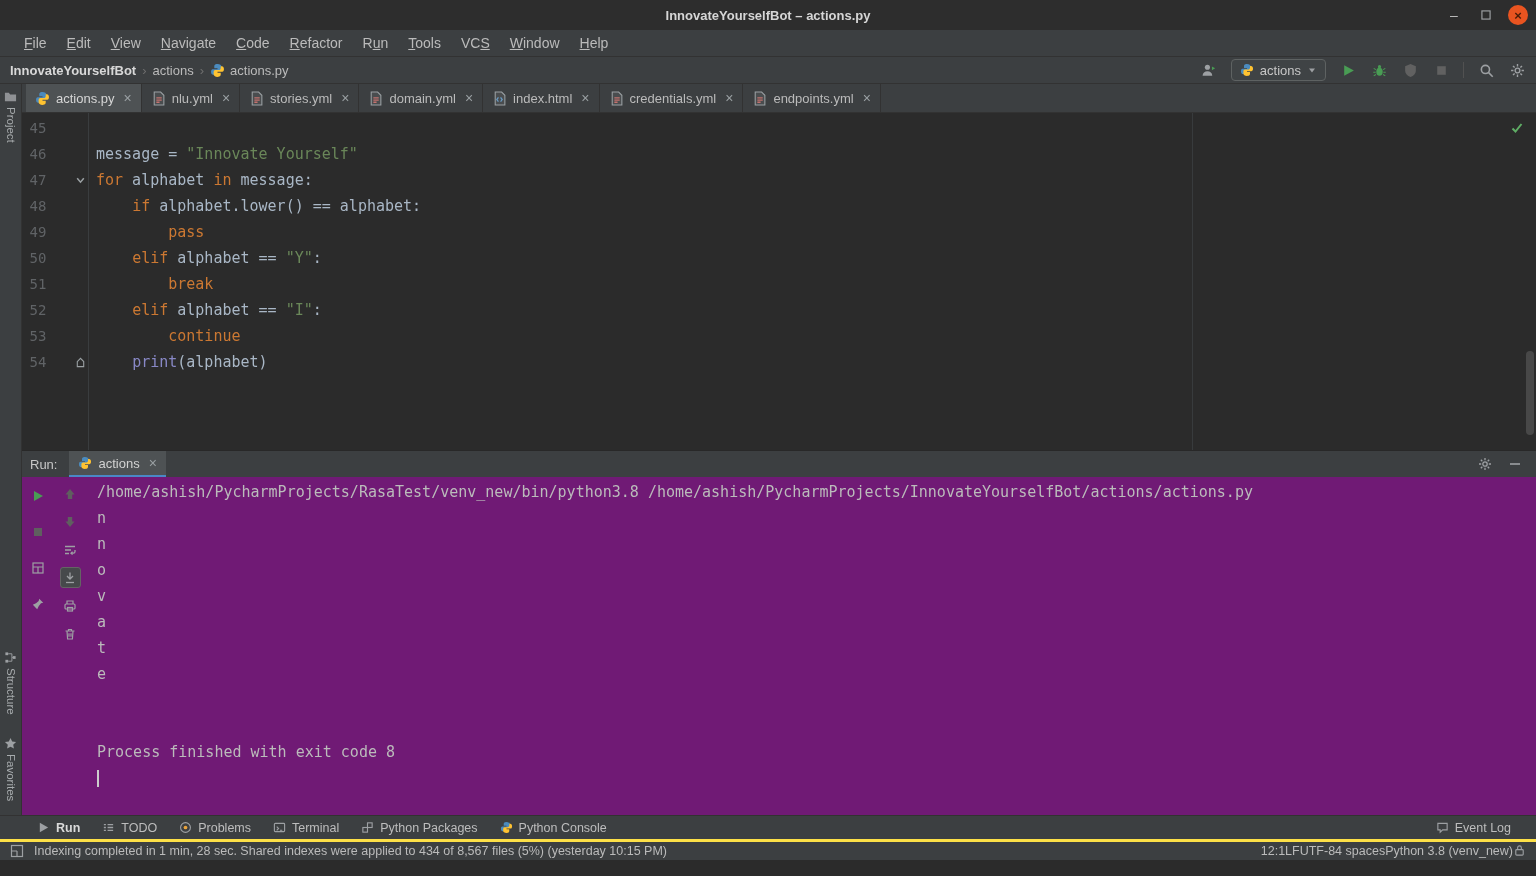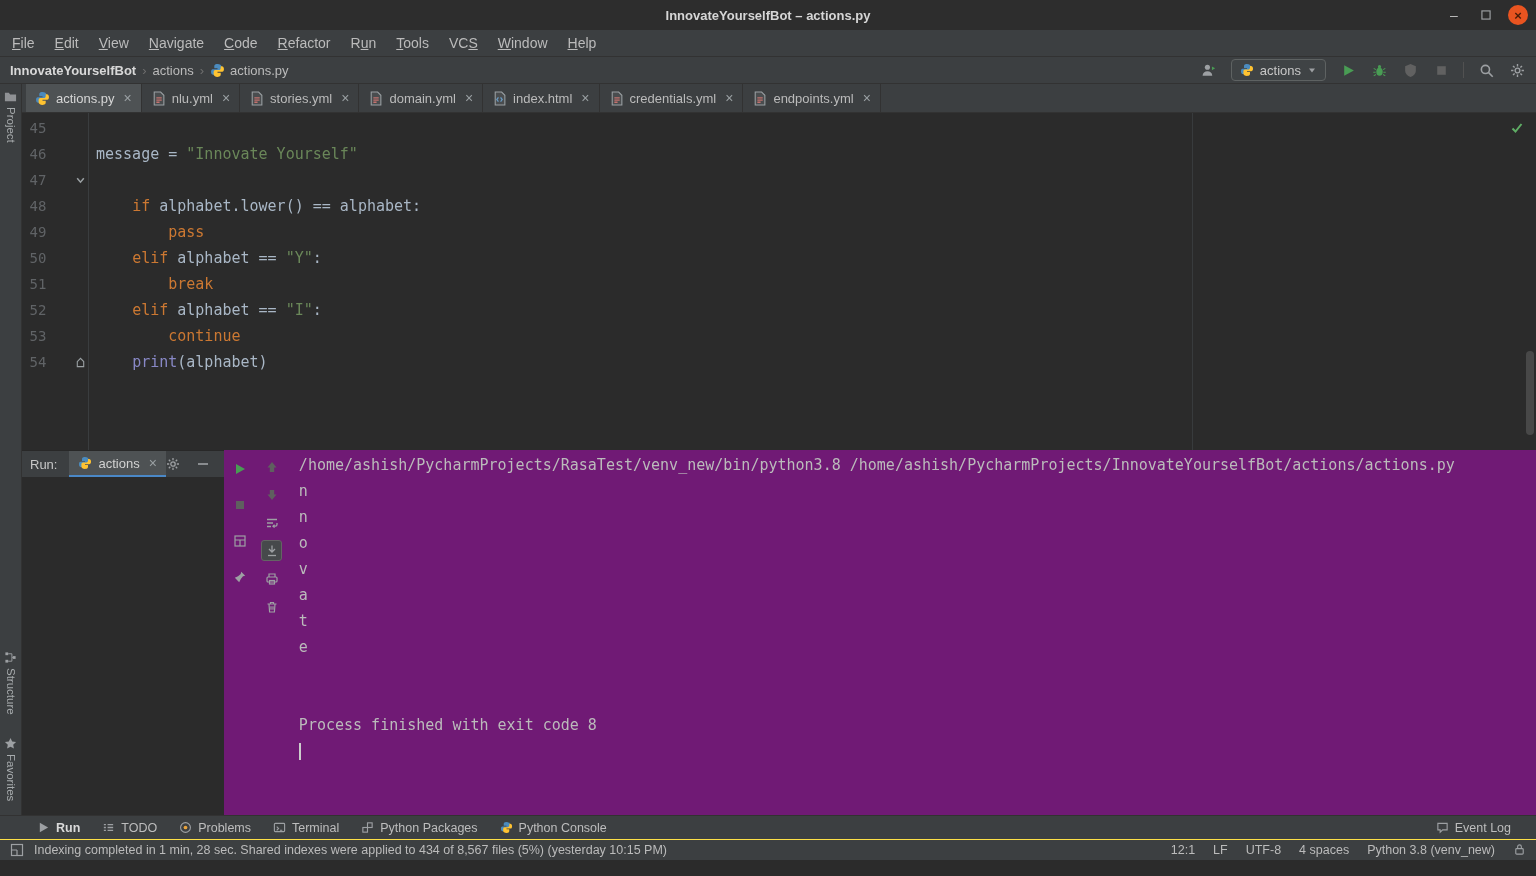--- a/index.html
+++ b/index.html
@@ -10,21 +10,21 @@
   .icon svg{width:100%;height:100%;display:block}
 
   
   .titlebar{height:30px;background:#2d2d2d;position:relative;flex:none;display:flex;align-items:center;justify-content:center}
   .titlebar .title{font-weight:bold;color:#d6d6d6;font-size:13px}
   .winbtns{position:absolute;right:8px;top:0;height:30px;display:flex;align-items:center;gap:12px}
   .wbtn{width:20px;height:20px;display:flex;align-items:center;justify-content:center;color:#b8b8b8;font-size:14px;cursor:default}
   .wbtn.close{background:#E95420;border-radius:50%;color:#4a1c07;font-weight:bold;font-size:13px}
 
   
-  .menubar{height:26px;background:#3c3f41;display:flex;align-items:flex-start;padding-left:2px;flex:none}
+  .menubar{height:26px;background:#3c3f41;display:flex;align-items:flex-start;padding-left:14px;flex:none}
   .menu-item{padding:0 10px;line-height:26px;font-size:14px;color:#bbbbbb}
 
   
   .navbar{height:28px;background:#3c3f41;border-top:1px solid #323232;border-bottom:1px solid #323232;
     display:flex;align-items:center;padding:0 10px;flex:none}
   .breadcrumb{display:flex;align-items:center;gap:6px}
   .bc-item{display:flex;align-items:flex-end;gap:5px;color:#bbbbbb}
   .bc-item.bold{font-weight:bold;color:#d8d8d8}
   .bc-sep{color:#6e6e6e}
   .nav-right{margin-left:auto;display:flex;align-items:center;gap:13px}
@@ -62,21 +62,21 @@
   .ed-gutter{width:66px;flex:none;display:flex;align-items:center;height:26px}
   .ed-num{width:26px;text-align:center;color:#606366;font-size:14px;padding-left:6px}
   .ed-fold{margin-left:auto;width:16px;display:flex;align-items:center;justify-content:center}
   .ed-fold .icon{width:11px;height:11px;color:#9aa0a3}
   .ed-code{margin:0 0 0 8px;font:15px/26px "DejaVu Sans Mono",monospace;white-space:pre;color:#A9B7C6}
   .tk-plain{color:#A9B7C6}.tk-kw{color:#CC7832}.tk-str{color:#6A8759}.tk-builtin{color:#8888C6}
   .ed-check{position:absolute;top:8px;right:12px;width:14px;height:14px}
   .ed-scrollbar{position:absolute;right:2px;top:238px;width:8px;height:84px;background:rgba(255,255,255,.14);border-radius:4px}
 
   
-  .runpanel{flex:1;display:flex;flex-direction:row;min-height:0}
+  .runpanel{flex:1;display:flex;flex-direction:column;min-height:0}
   .runheader{height:27px;background:#3c3f41;border-top:1px solid #282828;display:flex;align-items:stretch;flex:none}
   .run-label{line-height:27px;margin:0 12px 0 8px;color:#c7c7c7}
   .runtab{display:flex;align-items:center;gap:6px;padding:0 9px;background:#4e5254;border-bottom:2px solid #4A88C7;color:#d2d2d2}
   .runtab .icon{width:14px;height:14px}
   .runheader-right{margin-left:auto;display:flex;align-items:center;gap:16px;padding-right:14px}
   .runbody{flex:1;display:flex;min-height:0;background:#701a75}
   .runtoolbar{width:75px;flex:none;display:flex;padding-top:6px}
   .tb-col{width:32px;display:flex;flex-direction:column;align-items:center}
   .tb-col:first-child{gap:15px;padding-top:2px}
   .tb-col:last-child{gap:7px}
@@ -91,23 +91,23 @@
 
   
   .bottombar{height:24px;background:#3c3f41;border-top:1px solid #323232;display:flex;align-items:center;flex:none;padding:0 14px 0 26px;font-size:12.5px}
   .bb-left,.bb-right{display:flex;align-items:center}
   .bb-right{margin-left:auto}
   .bb-item{display:flex;align-items:center;gap:6px;padding:0 11px;color:#bdbdbd;height:24px}
   .bb-item .icon{width:13px;height:13px}
   .bb-item.emph{color:#dadada;font-weight:bold}
 
   
-  .statusbar{height:21px;background:#3c3f41;border-top:1px solid #fde047;display:flex;align-items:center;flex:none;padding:0 10px;font-size:12.5px}
+  .statusbar{height:21px;background:#3c3f41;border-top:3px solid #fde047;display:flex;align-items:center;flex:none;padding:0 10px;font-size:12.5px}
   .status-msg{margin-left:10px;color:#bbbbbb}
-  .status-right{margin-left:auto;display:flex;align-items:flex-start;gap:18px;color:#bbbbbb}
+  .status-right{margin-left:auto;display:flex;align-items:flex-start;color:#bbbbbb}
   .status-right .icon{width:13px;height:13px}
 </style>
 </head>
 <body>
 
 <div class="app">
 
   <div class="titlebar">
     <span class="title">InnovateYourselfBot – actions.py</span>
     <div class="winbtns">
@@ -360,20 +360,21 @@
               <div class="ed-gutter">
                 <span class="ed-num">47</span>
                 <span class="ed-fold">
                   <span class="icon" style="width: 11px; height: 11px;">
                     <svg viewBox="0 0 10 10" fill="none" stroke="currentColor" stroke-width="1.4">
                       <path d="M2 3l3 3.5L8 3"></path>
                     </svg>
                   </span>
                 </span>
               </div>
+              <pre class="ed-code"><span class="tk-kw">for</span><span class="tk-plain"> alphabet </span><span class="tk-kw">in</span><span class="tk-plain"> message:</span></pre>
             </div>
             <div class="ed-row">
               <div class="ed-gutter">
                 <span class="ed-num">48</span>
                 <span class="ed-fold"></span>
               </div>
               <pre class="ed-code"><span class="tk-plain">    </span><span class="tk-kw">if</span><span class="tk-plain"> alphabet.lower() == alphabet:</span></pre>
             </div>
             <div class="ed-row">
               <div class="ed-gutter">

